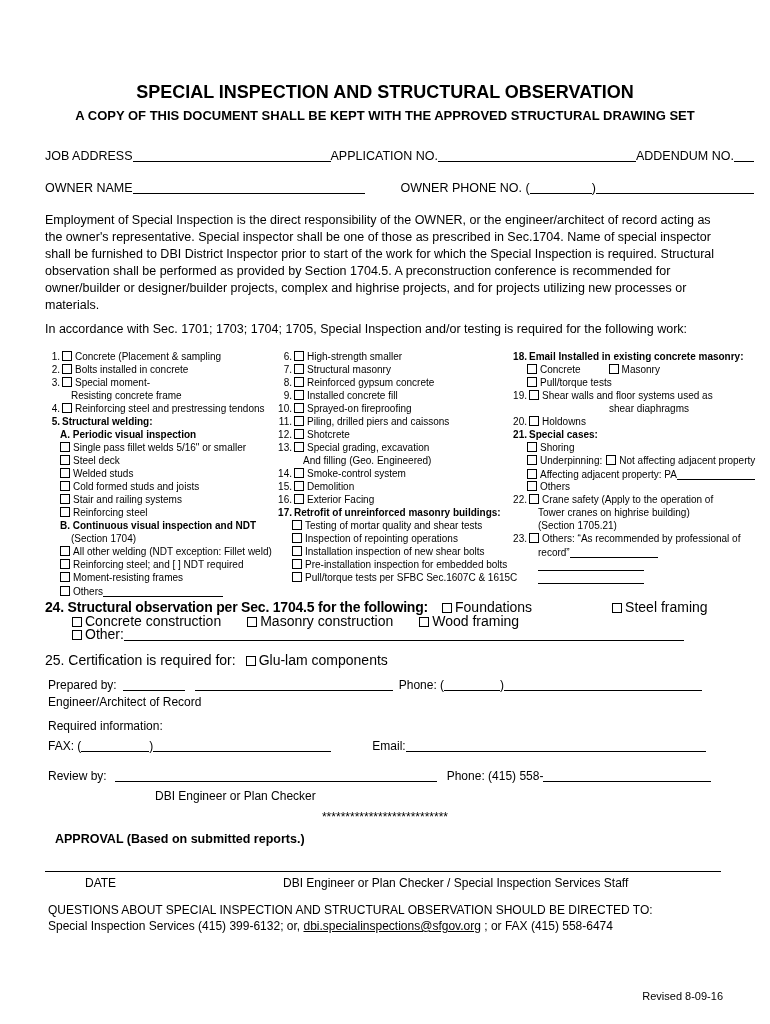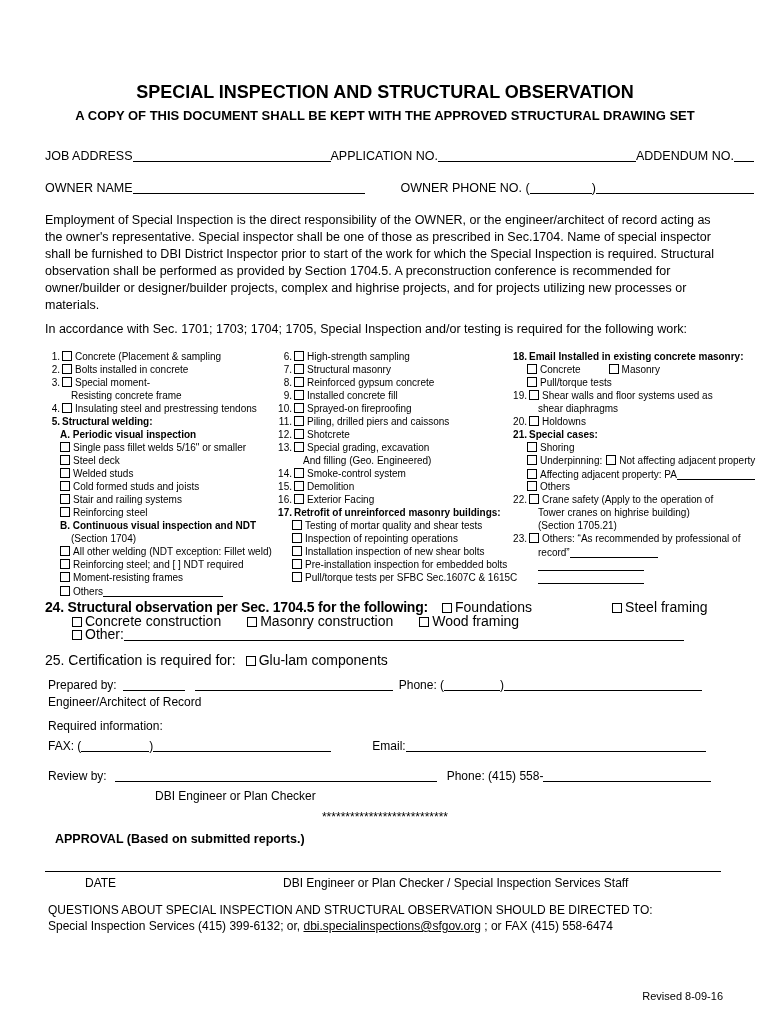--- a/index.html
+++ b/index.html
@@ -42,38 +42,38 @@
   <div class="abs f125" style="top:212px;left:45px;width:684px;white-space:normal;line-height:17px">Employment of Special Inspection is the direct responsibility of the OWNER, or the engineer/architect of record acting as the owner's representative.  Special inspector shall be one of those as prescribed in Sec.1704.  Name of special inspector shall be furnished to DBI District Inspector prior to start of the work for which the Special Inspection is required.  Structural observation shall be performed as provided by Section 1704.5.  A preconstruction conference is recommended for owner/builder or designer/builder projects, complex and highrise projects, and for projects utilizing new processes or materials.</div>
 
   <div class="abs f125" style="top:322px;left:45px">In accordance with Sec. 1701; 1703; 1704; 1705, Special Inspection and/or testing is required for the following work:</div>
 
   <div class="abs cols" style="top:350px;left:45px;width:715px">
     <div class="col" style="width:232px">
         <div class="it" style="padding-left: 0px;"><span class="num">1.</span><span class="cb"></span><span>Concrete (Placement &amp; sampling</span></div>
         <div class="it" style="padding-left: 0px;"><span class="num">2.</span><span class="cb"></span><span>Bolts installed in concrete</span></div>
         <div class="it" style="padding-left: 0px;"><span class="num">3.</span><span class="cb"></span><span>Special moment-</span></div>
         <div class="it" style="padding-left: 26px;"><span>Resisting concrete frame</span></div>
-        <div class="it" style="padding-left: 0px;"><span class="num">4.</span><span class="cb"></span><span>Insulating steel and prestressing tendons</span></div>
+        <div class="it" style="padding-left: 0px;"><span class="num">4.</span><span class="cb"></span><span>Reinforcing steel and prestressing tendons</span></div>
         <div class="it b" style="padding-left: 0px;"><span class="num">5.</span><span>Structural welding:</span></div>
         <div class="it b" style="padding-left: 15px;"><span>A. Periodic visual inspection</span></div>
         <div class="it" style="padding-left: 15px;"><span class="cb"></span><span>Single pass fillet welds 5/16" or smaller</span></div>
         <div class="it" style="padding-left: 15px;"><span class="cb"></span><span>Steel deck</span></div>
         <div class="it" style="padding-left: 15px;"><span class="cb"></span><span>Welded studs</span></div>
         <div class="it" style="padding-left: 15px;"><span class="cb"></span><span>Cold formed studs and joists</span></div>
         <div class="it" style="padding-left: 15px;"><span class="cb"></span><span>Stair and railing systems</span></div>
         <div class="it" style="padding-left: 15px;"><span class="cb"></span><span>Reinforcing steel</span></div>
         <div class="it b" style="padding-left: 15px;"><span>B. Continuous visual inspection and NDT</span></div>
         <div class="it" style="padding-left: 26px;"><span>(Section 1704)</span></div>
         <div class="it" style="padding-left: 15px;"><span class="cb"></span><span>All other welding (NDT exception: Fillet weld)</span></div>
         <div class="it" style="padding-left: 15px;"><span class="cb"></span><span>Reinforcing steel; and [ ]  NDT required</span></div>
         <div class="it" style="padding-left: 15px;"><span class="cb"></span><span>Moment-resisting frames</span></div>
         <div class="it" style="padding-left: 15px;"><span class="cb"></span><span>Others</span><span class="ul" style="width: 120px;"></span></div>
       </div>
     <div class="col" style="width:235px">
-        <div class="it" style="padding-left: 0px;"><span class="num">6.</span><span class="cb"></span><span>High-strength sampling</span></div>
+        <div class="it" style="padding-left: 0px;"><span class="num">6.</span><span class="cb"></span><span>High-strength smaller</span></div>
         <div class="it" style="padding-left: 0px;"><span class="num">7.</span><span class="cb"></span><span>Structural masonry</span></div>
         <div class="it" style="padding-left: 0px;"><span class="num">8.</span><span class="cb"></span><span>Reinforced gypsum concrete</span></div>
         <div class="it" style="padding-left: 0px;"><span class="num">9.</span><span class="cb"></span><span>Installed concrete fill</span></div>
         <div class="it" style="padding-left: 0px;"><span class="num">10.</span><span class="cb"></span><span>Sprayed-on fireproofing</span></div>
         <div class="it" style="padding-left: 0px;"><span class="num">11.</span><span class="cb"></span><span>Piling, drilled piers and caissons</span></div>
         <div class="it" style="padding-left: 0px;"><span class="num">12.</span><span class="cb"></span><span>Shotcrete</span></div>
         <div class="it" style="padding-left: 0px;"><span class="num">13.</span><span class="cb"></span><span>Special grading, excavation</span></div>
         <div class="it" style="padding-left: 26px;"><span>And filling (Geo. Engineered)</span></div>
         <div class="it" style="padding-left: 0px;"><span class="num">14.</span><span class="cb"></span><span>Smoke-control system</span></div>
         <div class="it" style="padding-left: 0px;"><span class="num">15.</span><span class="cb"></span><span>Demolition</span></div>
@@ -83,21 +83,21 @@
         <div class="it" style="padding-left: 15px;"><span class="cb"></span><span>Inspection of repointing operations</span></div>
         <div class="it" style="padding-left: 15px;"><span class="cb"></span><span>Installation inspection of new shear bolts</span></div>
         <div class="it" style="padding-left: 15px;"><span class="cb"></span><span>Pre-installation inspection for embedded bolts</span></div>
         <div class="it" style="padding-left: 15px;"><span class="cb"></span><span>Pull/torque tests per SFBC Sec.1607C &amp; 1615C</span></div>
       </div>
     <div class="col" style="width:248px">
         <div class="it b" style="padding-left: 0px;"><span class="num">18.</span><span>Email Installed in existing concrete masonry:</span></div>
         <div class="it" style="padding-left: 15px;"><span class="cb"></span><span>Concrete</span><span class="cb" style="margin-left: 28px;"></span><span>Masonry</span></div>
         <div class="it" style="padding-left: 15px;"><span class="cb"></span><span>Pull/torque tests</span></div>
         <div class="it" style="padding-left: 0px;"><span class="num">19.</span><span class="cb"></span><span>Shear walls and floor systems used as</span></div>
-        <div class="it" style="padding-left: 26px;"><span>shear diaphragms</span></div>
+        <div class="it" style="padding-left: 26px; text-align: center;"><span>shear diaphragms</span></div>
         <div class="it" style="padding-left: 0px;"><span class="num">20.</span><span class="cb"></span><span>Holdowns</span></div>
         <div class="it b" style="padding-left: 0px;"><span class="num">21.</span><span>Special cases:</span></div>
         <div class="it" style="padding-left: 15px;"><span class="cb"></span><span>Shoring</span></div>
         <div class="it" style="padding-left: 15px;"><span class="cb"></span><span>Underpinning:</span><span class="cb" style="margin-left: 4px;"></span><span>Not affecting adjacent property</span></div>
         <div class="it" style="padding-left: 15px;"><span class="cb"></span><span>Affecting adjacent property: PA</span><span class="ul" style="width: 78px;"></span></div>
         <div class="it" style="padding-left: 15px;"><span class="cb"></span><span>Others</span></div>
         <div class="it" style="padding-left: 0px;"><span class="num">22.</span><span class="cb"></span><span>Crane safety (Apply to the operation of</span></div>
         <div class="it" style="padding-left: 26px;"><span>Tower cranes on highrise building)</span></div>
         <div class="it" style="padding-left: 26px;"><span>(Section 1705.21)</span></div>
         <div class="it" style="padding-left: 0px;"><span class="num">23.</span><span class="cb"></span><span>Others: “As recommended by professional of</span></div>

